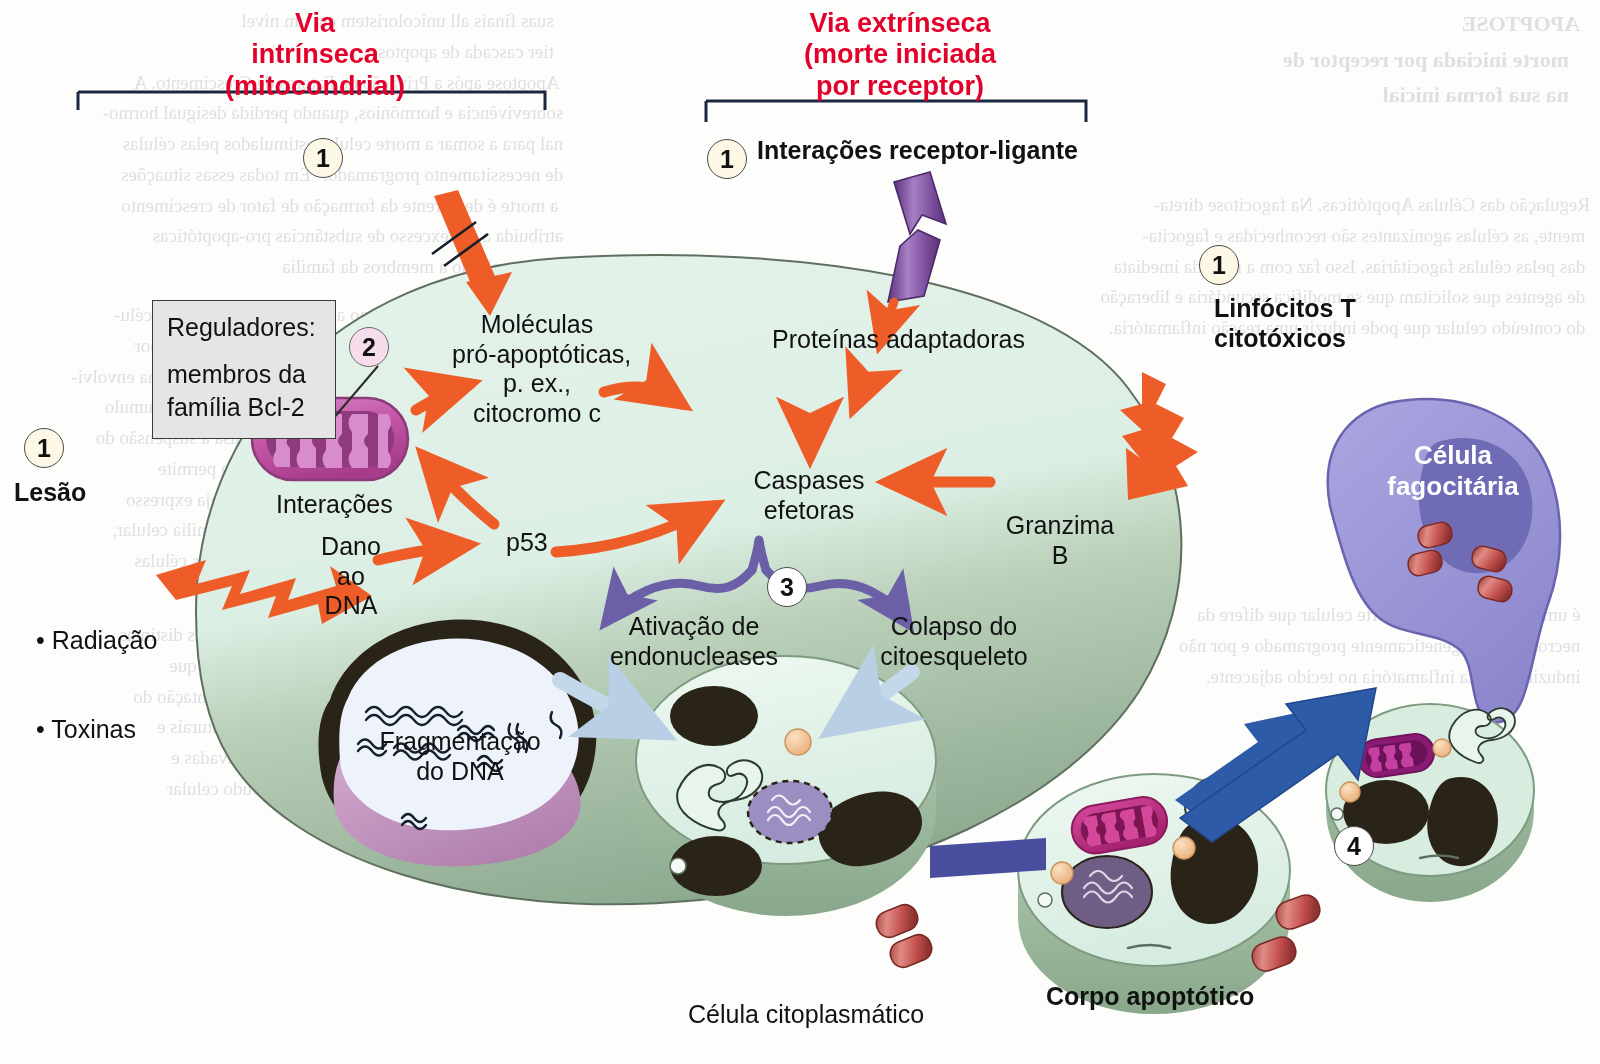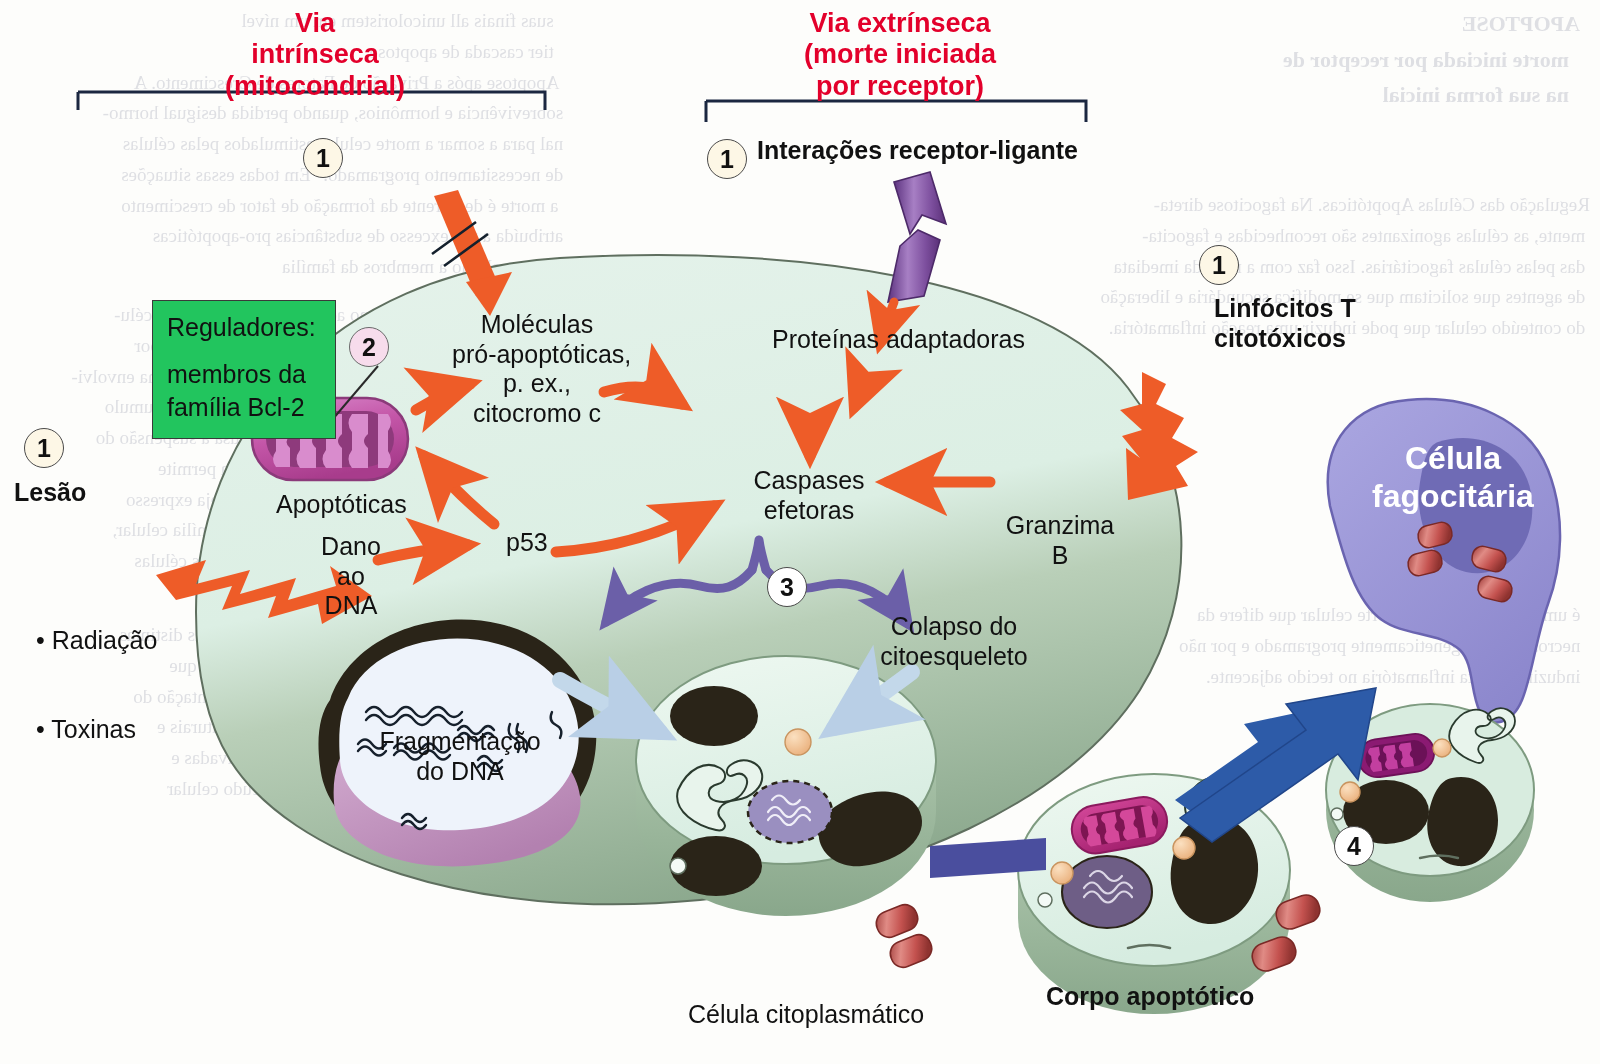--- a/index.html
+++ b/index.html
@@ -43,37 +43,37 @@
   }
   .hdr {
     color: #e3002b;
     font-weight: bold;
     font-size: 27px;
     text-align: center;
     line-height: 1.16;
   }
   .bold { font-weight: bold; font-size: 25px; }
   .reg  { font-weight: normal; font-size: 25px; }
-  .white-lbl { color: #ffffff; font-weight: bold; font-size: 32px; text-align:center; line-height:1.18; }
+  .white-lbl { color: #ffffff; font-weight: bold; font-size: 26px; text-align:center; line-height:1.18; }
 
   .badge {
     position: absolute;
     width: 40px; height: 40px;
     border-radius: 50%;
     border: 1.6px solid #4a4a4a;
     background: #fdf7e6;
     display: flex; align-items: center; justify-content: center;
     font-weight: bold; font-size: 25px; color: #111;
   }
   .badge.pink { background: #f7dcec; border-color: #6a6a6a; }
   .badge.plain { background: #ffffff; }
 
   .regbox {
     position: absolute;
-    background: #22c55e;
+    background: #e5e5e5;
     border: 1.6px solid #3a3a3a;
     padding: 10px 14px 14px 14px;
     font-size: 25px;
     line-height: 1.32;
   }
   .bulletlist { margin: 0; padding: 0 0 0 4px; list-style: none; }
   .bulletlist li { white-space: pre; }
   .bulletlist li::before { content: "\2022  "; }
 </style>
 </head>
@@ -429,21 +429,21 @@
       <li>Radiação</li>
       <li>Toxinas</li>
     </ul>
   </div>
 
   <div class="lbl reg" style="left:452px; top:310px; text-align:center; width:170px; font-style:normal;">Moléculas
 pró-apoptóticas,
 p. ex.,
 citocromo c</div>
 
-  <div class="lbl reg" style="left:276px; top:490px;">Apoptóticas</div>
+  <div class="lbl reg" style="left:276px; top:490px;">Interações</div>
 
   <div class="lbl reg" style="left:316px; top:532px; text-align:center; width:70px;">Dano
 ao
 DNA</div>
 
   <div class="lbl reg" style="left:506px; top:528px;">p53</div>
 
   <div class="lbl reg" style="left:772px; top:325px;">Proteínas adaptadoras</div>
 
 
@@ -452,20 +452,22 @@
 
   <div class="lbl reg" style="left:1000px; top:490px; text-align:center; width:120px;margin-top:21px;">Granzima
 B</div>
 
   <div class="badge" style="left:1199px; top:245px;">1</div>
   <div class="lbl bold" style="left:1214px; top:294px; text-align:left; width:200px;">Linfócitos T
 citotóxicos</div>
 
   <div class="badge plain" style="left:767px; top:567px;">3</div>
 
+  <div class="lbl reg" style="left:604px; top:612px; text-align:center; width:180px;">Ativação de
+endonucleases</div>
 
   <div class="lbl reg" style="left:864px; top:612px; text-align:center; width:180px;">Colapso do
 citoesqueleto</div>
 
   <div class="lbl reg" style="left:360px; top:727px; text-align:center; width:200px;">Fragmentação
 do DNA</div>
 
   <div class="lbl white-lbl" style="left:1368px; top:440px; width:170px;">Célula
 fagocitária</div>
 

